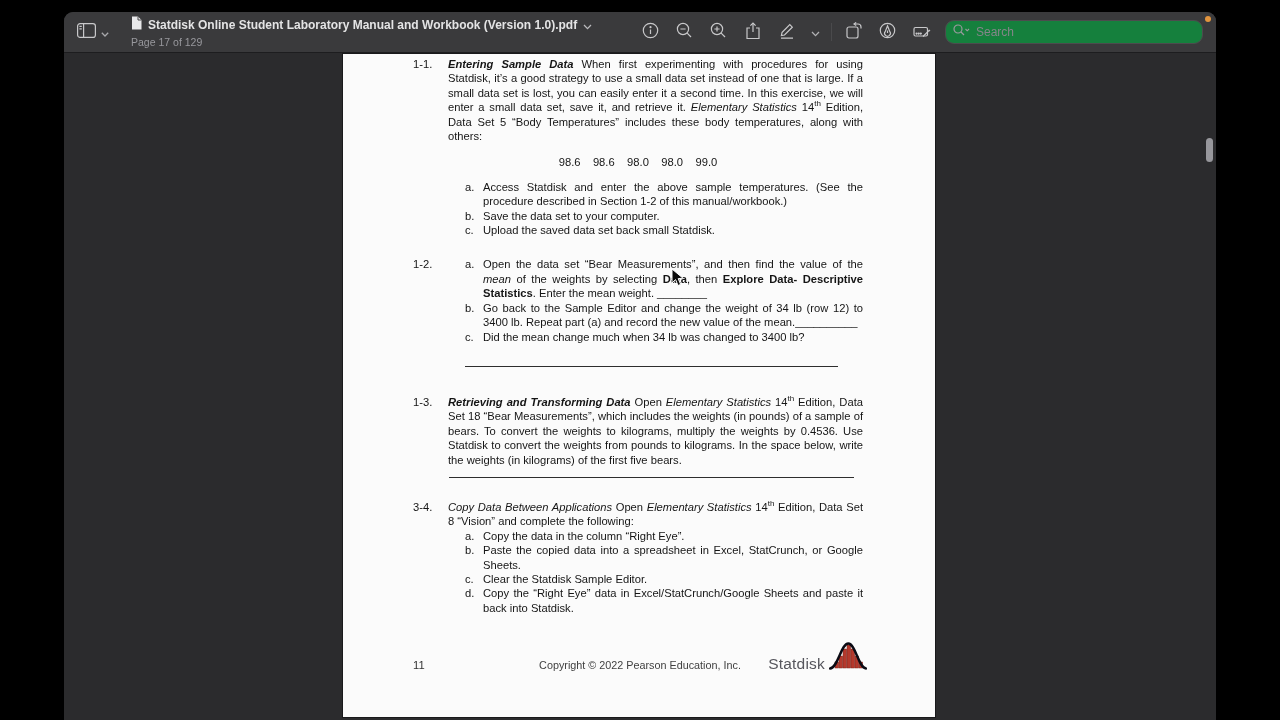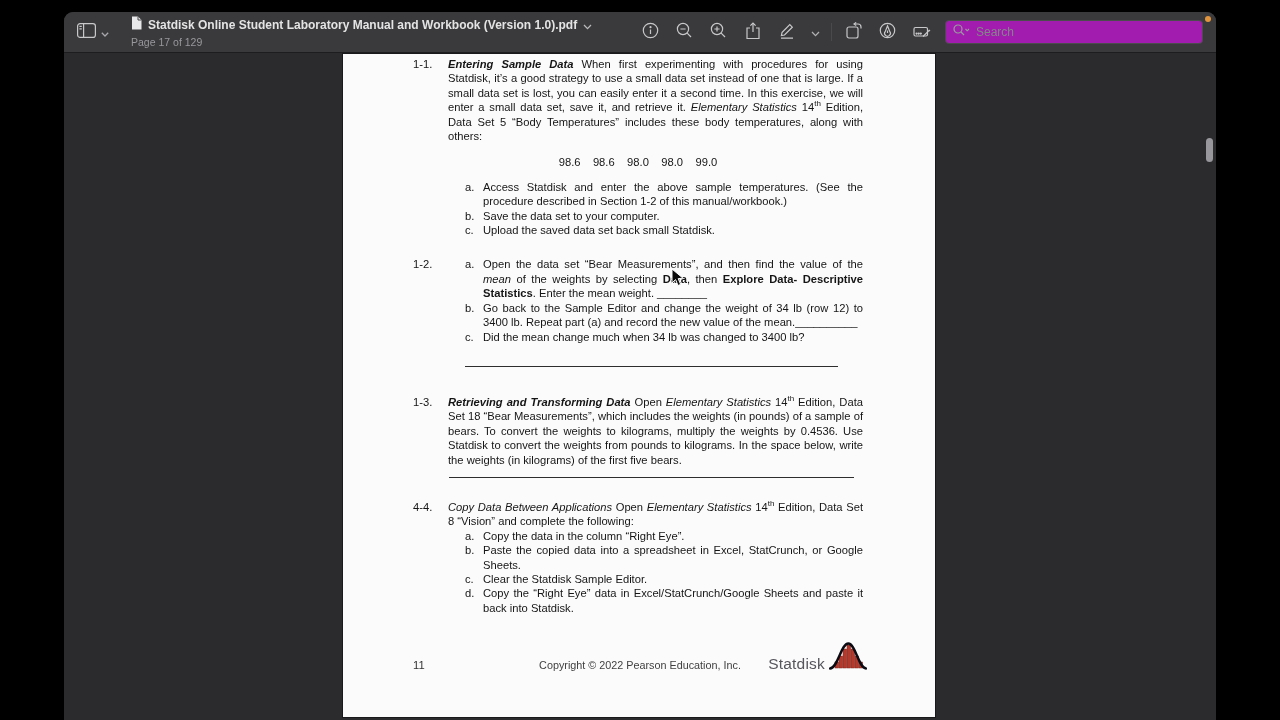--- a/index.html
+++ b/index.html
@@ -15,22 +15,22 @@
   .tb-btn { background:transparent; border:none; color:#c8c8ca; display:flex; align-items:center;
             justify-content:center; padding:0; cursor:default; }
   .sidebar-btn { gap:5px; margin-right:22px; }
   .title-block { display:flex; flex-direction:column; justify-content:center; }
   .title-row { display:flex; align-items:center; gap:6px; }
   .doc-title { font-size:12px; font-weight:700; color:#e4e4e5; white-space:nowrap; }
   .subtitle { font-size:10.5px; color:#98989d; margin-top:2px; }
   .tb-icons { margin-left:auto; display:flex; align-items:center; gap:9px; }
   .tb-icons .tb-btn { width:25px; height:24px; border-radius:5px; }
   .group-div { width:1px; height:18px; background:#4a4a4c; }
-  .search-field { width:258px; height:24px; background:#a21caf; border:1px solid #4c4c4e;
-                  border-radius:4px; display:flex; align-items:center; gap:5px; padding:0 7px; margin-left:2px; }
+  .search-field { width:258px; height:24px; background:#15803d; border:1px solid #4c4c4e;
+                  border-radius:9px; display:flex; align-items:center; gap:5px; padding:0 7px; margin-left:2px; }
   .search-field input { flex:1; background:transparent; border:none; outline:none;
                         font-size:12px; color:#ddd; font-family:inherit; }
   .search-field input::placeholder { color:#85858a; }
   .notif-dot { position:absolute; top:4px; right:5px; width:6px; height:6px; border-radius:50%; background:#e3953e; }
 
   
   .content { position:absolute; top:42px; left:0; right:0; bottom:0; background:#2b2b2d; }
   .page { position:absolute; left:279px; top:0; width:592px; height:663px; background:#fbfbfb;
           color:#151515; font-size:11.2px; line-height:14.4px; padding:3px 72px 0 70px;
           outline:1px solid rgba(0,0,0,.4); }
@@ -249,21 +249,21 @@
       <div class="exercise ex3">
         <div class="ex-num">1-3.</div>
         <div class="ex-body">
           <div class="para"><span style="font-weight: 700; font-style: italic;">Retrieving and Transforming Data</span><span>  Open </span><span style="font-style: italic;">Elementary Statistics</span><span> 14</span><sup>th</sup><span> Edition, Data Set 18 “Bear Measurements”, which includes the weights (in pounds) of a sample of bears. To convert the weights to kilograms, multiply the weights by 0.4536. Use Statdisk to convert the weights from pounds to kilograms. In the space below, write the weights (in kilograms) of the first five bears.</span></div>
         </div>
       </div>
 
       <div class="answer-line line2"></div>
 
       <div class="exercise ex4">
-        <div class="ex-num">4-4.</div>
+        <div class="ex-num">3-4.</div>
         <div class="ex-body">
           <div class="para"><span style="font-weight: 400; font-style: italic;">Copy Data Between Applications</span><span>  Open </span><span style="font-style: italic;">Elementary Statistics</span><span> 14</span><sup>th</sup><span> Edition, Data Set 8 “Vision” and complete the following:</span></div>
           <div class="sub-item">
             <div class="sub-letter">a.</div>
             <div class="sub-text"><span>Copy the data in the column “Right Eye”.</span></div>
           </div>
           <div class="sub-item">
             <div class="sub-letter">b.</div>
             <div class="sub-text"><span>Paste the copied data into a spreadsheet in Excel, StatCrunch, or Google Sheets.</span></div>
           </div>

